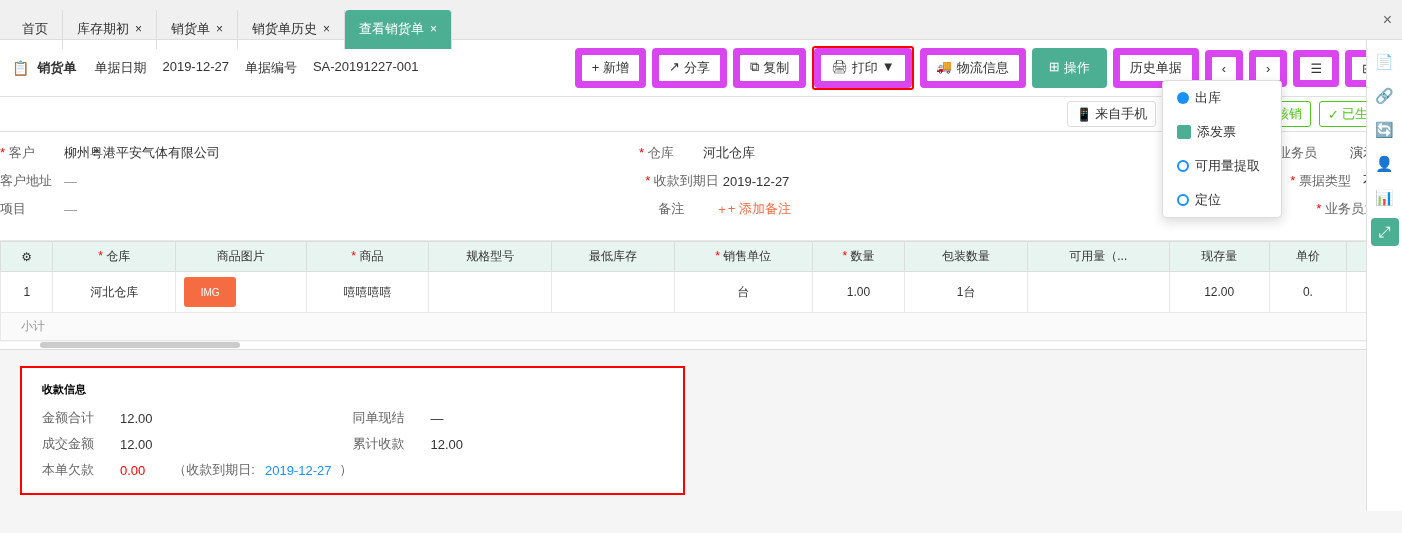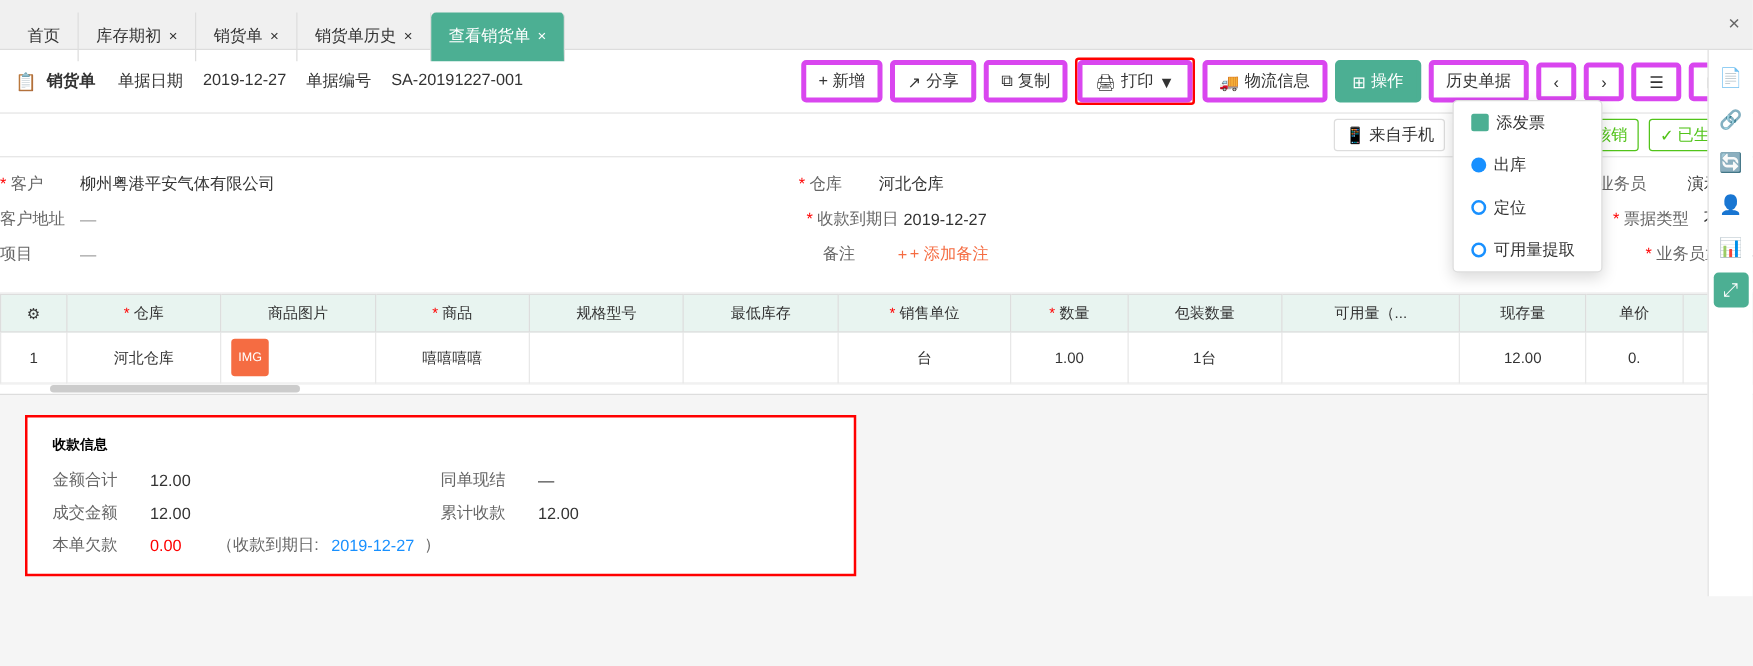--- a/index.html
+++ b/index.html
@@ -21,21 +21,21 @@
     
     .toolbar {
       display: flex; align-items: center; background: white; padding: 6px 12px;
       border-bottom: 1px solid #e0e0e0; gap: 10px; flex-wrap: wrap;
     }
     .doc-info { display: flex; align-items: center; gap: 8px; flex: 1; }
     .doc-icon { color: #4caf93; font-size: 14px; }
     .doc-title { font-weight: bold; color: #333; margin-right: 10px; }
     .doc-meta { color: #333; font-size: 12px; display: flex; gap: 16px; }
     .toolbar-actions { display: flex; align-items: center; gap: 6px; }
-    .btn { display: flex; align-items: center; gap: 4px; padding: 4px 10px; border-radius: 4px; cursor: pointer; border: 4px solid #d946ef; background: white; color: #333; font-size: 12px; }
+    .btn { display: flex; gap: 4px; padding: 4px 10px; border-radius: 4px; cursor: pointer; border: 7px solid #d946ef; background: white; color: #333; font-size: 12px; }
 
     
     .toolbar2 {
       display: flex; align-items: center; background: white; padding: 4px 12px;
       border-bottom: 1px solid #e0e0e0; gap: 8px; justify-content: flex-end;
     }
     .btn-small { display: flex; align-items: center; gap: 3px; padding: 3px 8px; border-radius: 3px; cursor: pointer; border: 1px solid #ddd; background: white; color: #333; font-size: 12px; }
     .btn-success { background: white; color: #52c41a; border-color: #52c41a; }
 
     
@@ -91,21 +91,21 @@
       background: white; border-left: 1px solid #e0e0e0;
       display: flex; flex-direction: column; align-items: center; padding: 8px 0; gap: 6px;
     }
     .right-btn { width: 28px; height: 28px; display: flex; align-items: center; justify-content: center; border-radius: 4px; cursor: pointer; color: #666; font-size: 15px; }
     .right-btn-green { background: #4caf93; color: white; }
 
     .main-content { position: relative; }
 
     .op-btn-active { background: #4caf93 !important; color: white !important; border-color: #4caf93 !important; }
 
-    .product-img { width: 30px; height: 30px; background: #f56c42; border-radius: 3px; display: flex; align-items: center; justify-content: center; color: white; font-size: 10px; }
+    .product-img { width: 52px; height: 30px; background: #f56c42; border-radius: 3px; display: flex; align-items: center; justify-content: center; color: white; font-size: 10px; }
   </style>
 </head>
 <body>
 
 <div class="main-content">
 
   <div class="tab-bar">
     <div class="tab-item">
       <span>首页</span>
     </div>
@@ -198,34 +198,34 @@
       <span>已核销</span>
     </div>
     <div class="btn-small btn-success">
       <span>✓</span>
       <span>已生效</span>
     </div>
   </div>
 
   <div class="op-dropdown">
     <div class="op-dropdown-item">
+      <span class="op-icon-circle"></span>
+      <span>出库</span>
+    </div>
+    <div class="op-dropdown-item">
       <span class="op-icon-square"></span>
       <span>添发票</span>
     </div>
     <div class="op-dropdown-item">
-      <span class="op-icon-circle"></span>
-      <span>出库</span>
+      <span class="op-icon-circle-outline"></span>
+      <span>可用量提取</span>
     </div>
     <div class="op-dropdown-item">
       <span class="op-icon-circle-outline"></span>
       <span>定位</span>
-    </div>
-    <div class="op-dropdown-item">
-      <span class="op-icon-circle-outline"></span>
-      <span>可用量提取</span>
     </div>
   </div>
 
   <div class="form-area">
 
     <div class="form-row">
       <div class="form-field">
         <span class="field-label required">客户</span>
         <span class="field-value">柳州粤港平安气体有限公司</span>
       </div>
@@ -303,20 +303,23 @@
           <td></td>
           <td></td>
           <td>台</td>
           <td>1.00</td>
           <td>1台</td>
           <td></td>
           <td>12.00</td>
           <td>0.</td>
           <td></td>
         </tr>
+        <tr class="subtotal-row">
+          <td colspan="13" style="text-align:left;padding-left:20px;">小计</td>
+        </tr>
       </tbody>
     </table>
   </div>
 
   <div style="background:white;height:8px;border-bottom:1px solid #ddd;">
     <div style="width:200px;height:6px;background:#ccc;border-radius:3px;margin:1px 40px;"></div>
   </div>
 
   <div style="background:#f5f5f5;padding:8px 0 8px 8px;display:flex;align-items:flex-start;">
     <div class="payment-box">

